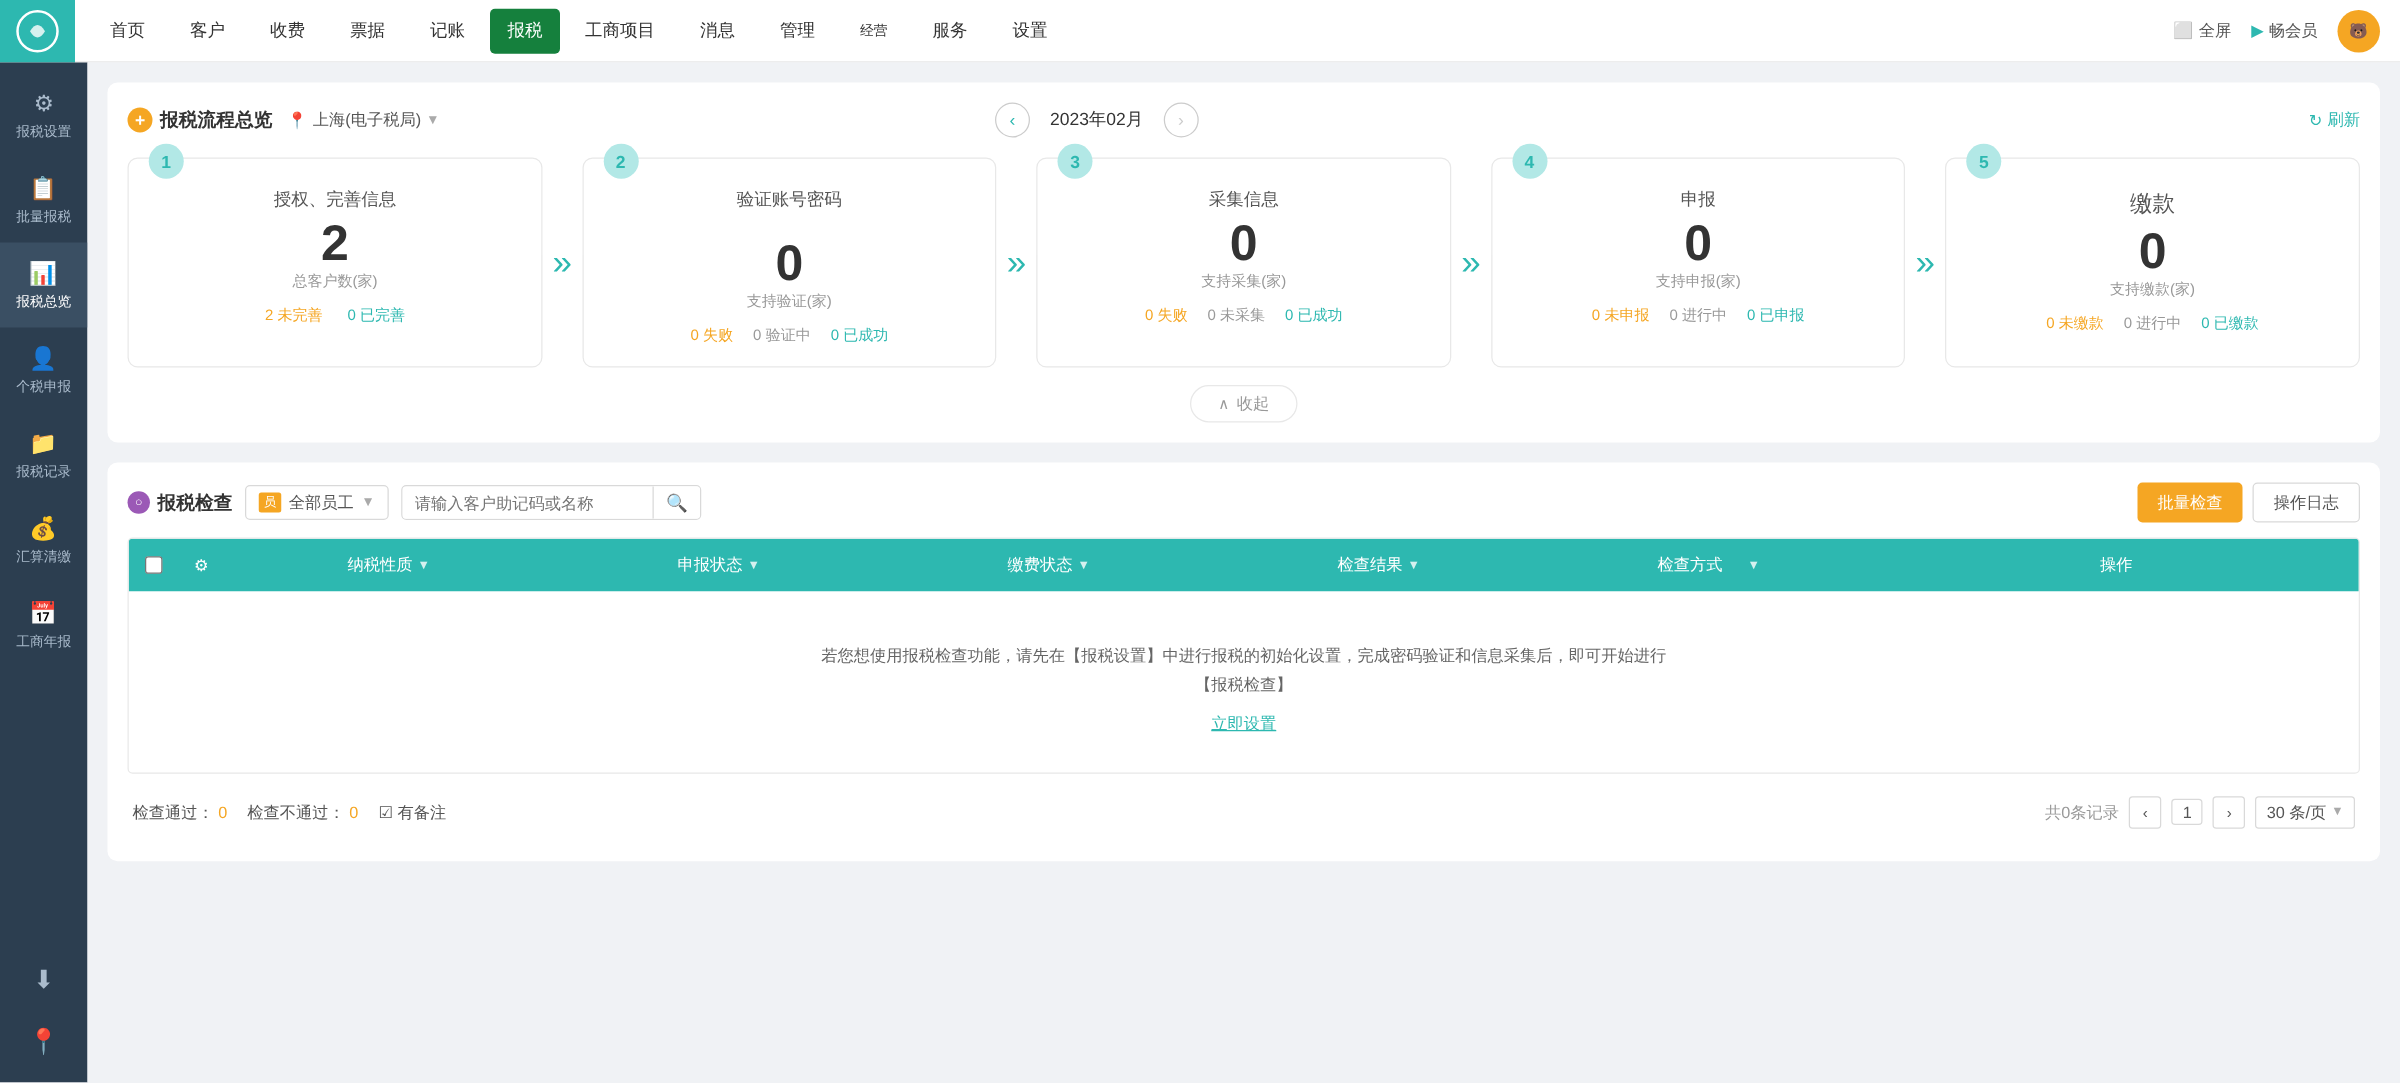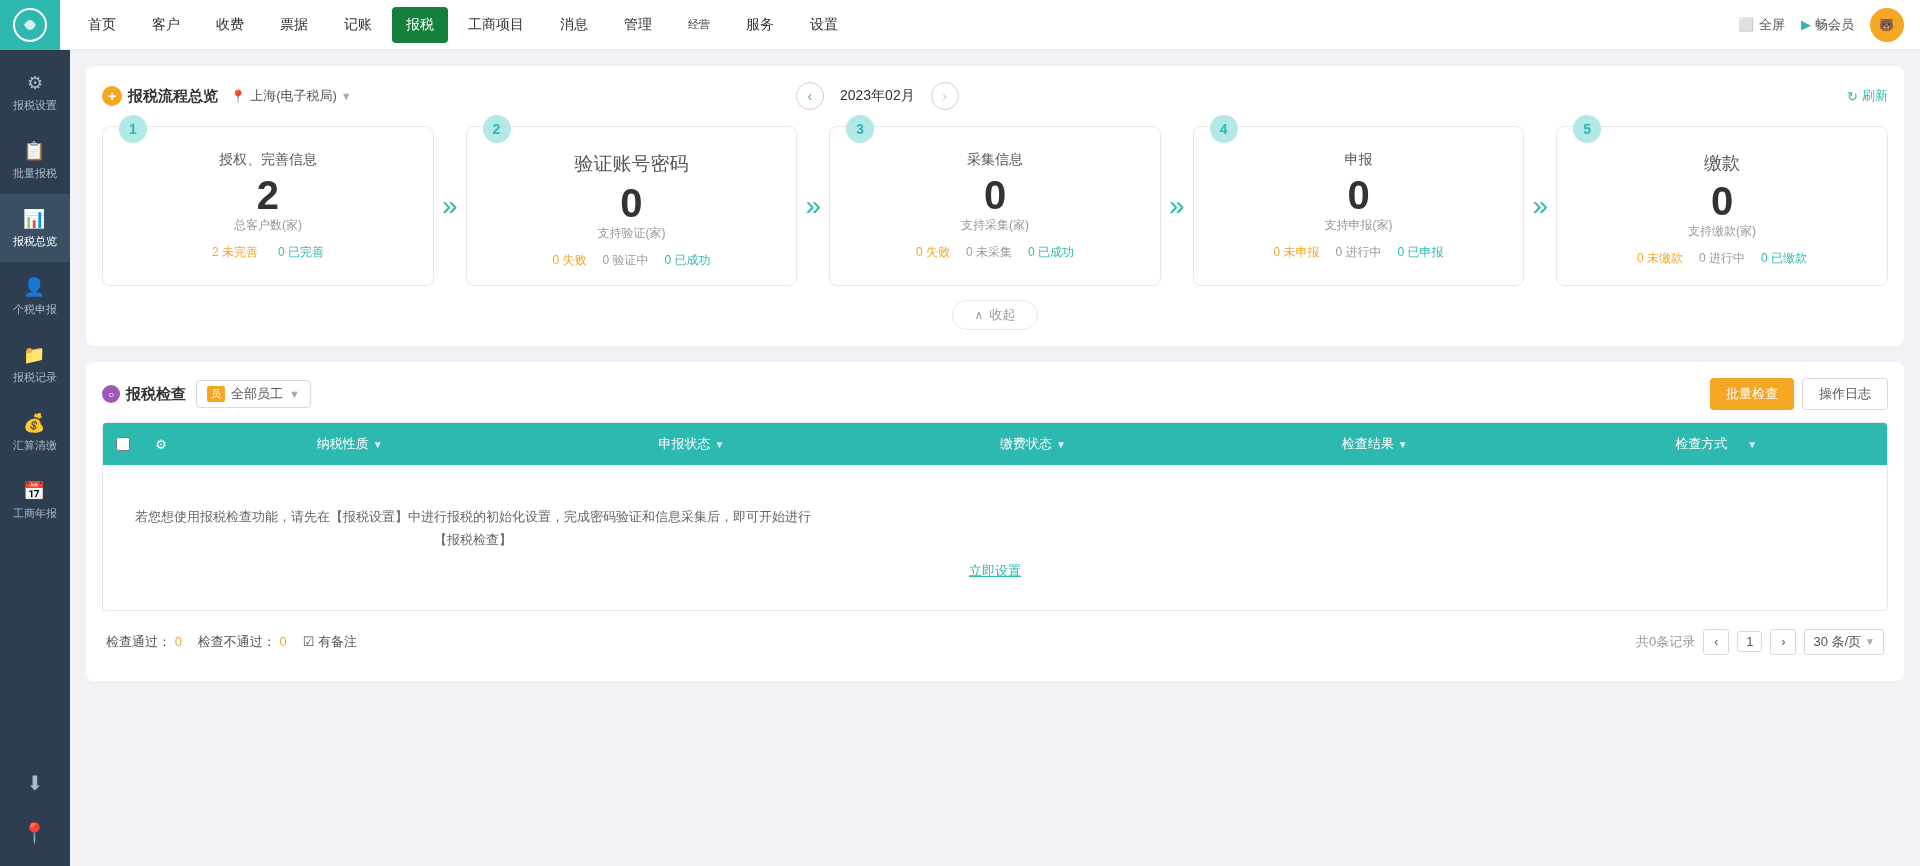--- a/index.html
+++ b/index.html
@@ -124,21 +124,21 @@
               <span>0</span>
               <span>已完善</span>
             </span>
           </div>
         </div>
 
         <div style="display:flex; align-items:center; justify-content:center; padding:0 8px; color:#2db8b0; font-size:28px; align-self:center;">»</div>
 
         <div style="flex:1; border:1px solid #e8e8e8; border-radius:8px; padding:20px 16px 16px; position:relative; display:flex; flex-direction:column; align-items:center;">
           <div style="position:absolute; top:-12px; left:16px; width:28px; height:28px; border-radius:50%; background:#b2e8e6; display:flex; align-items:center; justify-content:center; color:#2db8b0; font-size:14px; font-weight:bold;">2</div>
-          <div style="font-size:19px; color:#555; margin-top:4px; margin-bottom:4px;">验证账号密码</div>
+          <div style="font-size:14px; color:#555; margin-top:4px; margin-bottom:20px;">验证账号密码</div>
           <div style="font-size:40px; font-weight:bold; color:#333; line-height:1.1;">0</div>
           <div style="font-size:12px; color:#999; margin-bottom:10px;">支持验证(家)</div>
           <div style="display:flex; gap:16px; font-size:12px;">
             <span style="color:#f5a623; cursor:pointer;">
               <span>0</span>
               <span>失败</span>
             </span>
             <span style="color:#999; cursor:pointer;">
               <span>0</span>
               <span>验证中</span>
@@ -233,20 +233,24 @@
       <div style="display:flex; align-items:center; gap:10px; margin-bottom:12px;">
         <div style="display:flex; align-items:center; gap:6px; font-size:15px; font-weight:bold; color:#333;">
           <span style="width:18px; height:18px; border-radius:50%; background:#9b59b6; display:inline-flex; align-items:center; justify-content:center; color:#fff; font-size:10px; font-weight:bold;">○</span>
           <span>报税检查</span>
         </div>
         <div style="display:flex; align-items:center; gap:6px; border:1px solid #d9d9d9; border-radius:4px; padding:4px 10px; font-size:13px; cursor:pointer; color:#555;">
           <span style="background:#f5a623; color:#fff; border-radius:2px; padding:1px 4px; font-size:10px;">员</span>
           <span>全部员工</span>
           <span style="color:#aaa; font-size:11px;">▼</span>
         </div>
+        <div style="display:flex; align-items:center; border:1px solid #d9d9d9; border-radius:4px; overflow:hidden;">
+          <input type="text" style="border: none; outline: none; padding: 5px 10px; width: 200px; font-size: 13px; color: rgb(153, 153, 153);" placeholder="请输入客户助记码或名称">
+          <button style="background:#fff; border:none; border-left:1px solid #d9d9d9; padding:5px 10px; cursor:pointer; color:#aaa; font-size:14px;">🔍</button>
+        </div>
         <div style="margin-left:auto; display:flex; gap:8px;">
           <button style="background:#f5a623; color:#fff; border:none; border-radius:4px; padding:6px 16px; cursor:pointer; font-size:13px;">批量检查</button>
           <button style="background:#fff; color:#555; border:1px solid #d9d9d9; border-radius:4px; padding:6px 16px; cursor:pointer; font-size:13px;">操作日志</button>
         </div>
       </div>
 
       <div style="border:1px solid #e8e8e8; border-radius:4px; overflow:hidden;">
 
         <div style="display:flex; background:#2db8b0; color:#fff; font-size:13px;">
           <div style="width:40px; display:flex; align-items:center; justify-content:center; padding:12px;">
@@ -266,23 +270,26 @@
             <span style="font-size:10px; color:rgba(255,255,255,0.8);">▼</span>
           </div>
           <div style="flex:1; padding:12px 8px; display:flex; align-items:center; justify-content:center; gap:4px; cursor:pointer;">
             <span>检查结果</span>
             <span style="font-size:10px; color:rgba(255,255,255,0.8);">▼</span>
           </div>
           <div style="flex:1; padding:12px 8px; display:flex; align-items:center; justify-content:center; gap:20px; cursor:pointer;">
             <span>检查方式</span>
             <span style="font-size:10px; color:rgba(255,255,255,0.8);">▼</span>
           </div>
-        </div>
-
-        <div style="display:flex; flex-direction:column; justify-content:center; padding:40px 20px 30px; color:#999; font-size:13px; text-align:center; min-height:130px;">
+          <div style="flex:1.5; padding:12px 8px; display:flex; align-items:center; justify-content:center;">
+            <span>操作</span>
+          </div>
+        </div>
+
+        <div style="display:flex; flex-direction:column; align-items:center; justify-content:center; padding:40px 20px 30px; color:#999; font-size:13px; text-align:center; min-height:130px;">
           <div style="max-width:700px; line-height:1.8; color:#666;">若您想使用报税检查功能，请先在【报税设置】中进行报税的初始化设置，完成密码验证和信息采集后，即可开始进行【报税检查】</div>
           <div style="color:#2db8b0; cursor:pointer; margin-top:10px; text-decoration:underline;">立即设置</div>
         </div>
       </div>
 
       <div style="display:flex; align-items:center; padding:10px 4px; border-top:0; font-size:13px; color:#555; margin-top:8px;">
         <div style="display:flex; gap:16px; align-items:flex-end;">
           <span>
             <span>检查通过：</span>
             <a style="color:#f5a623; text-decoration:none; cursor:pointer;">0</a>

